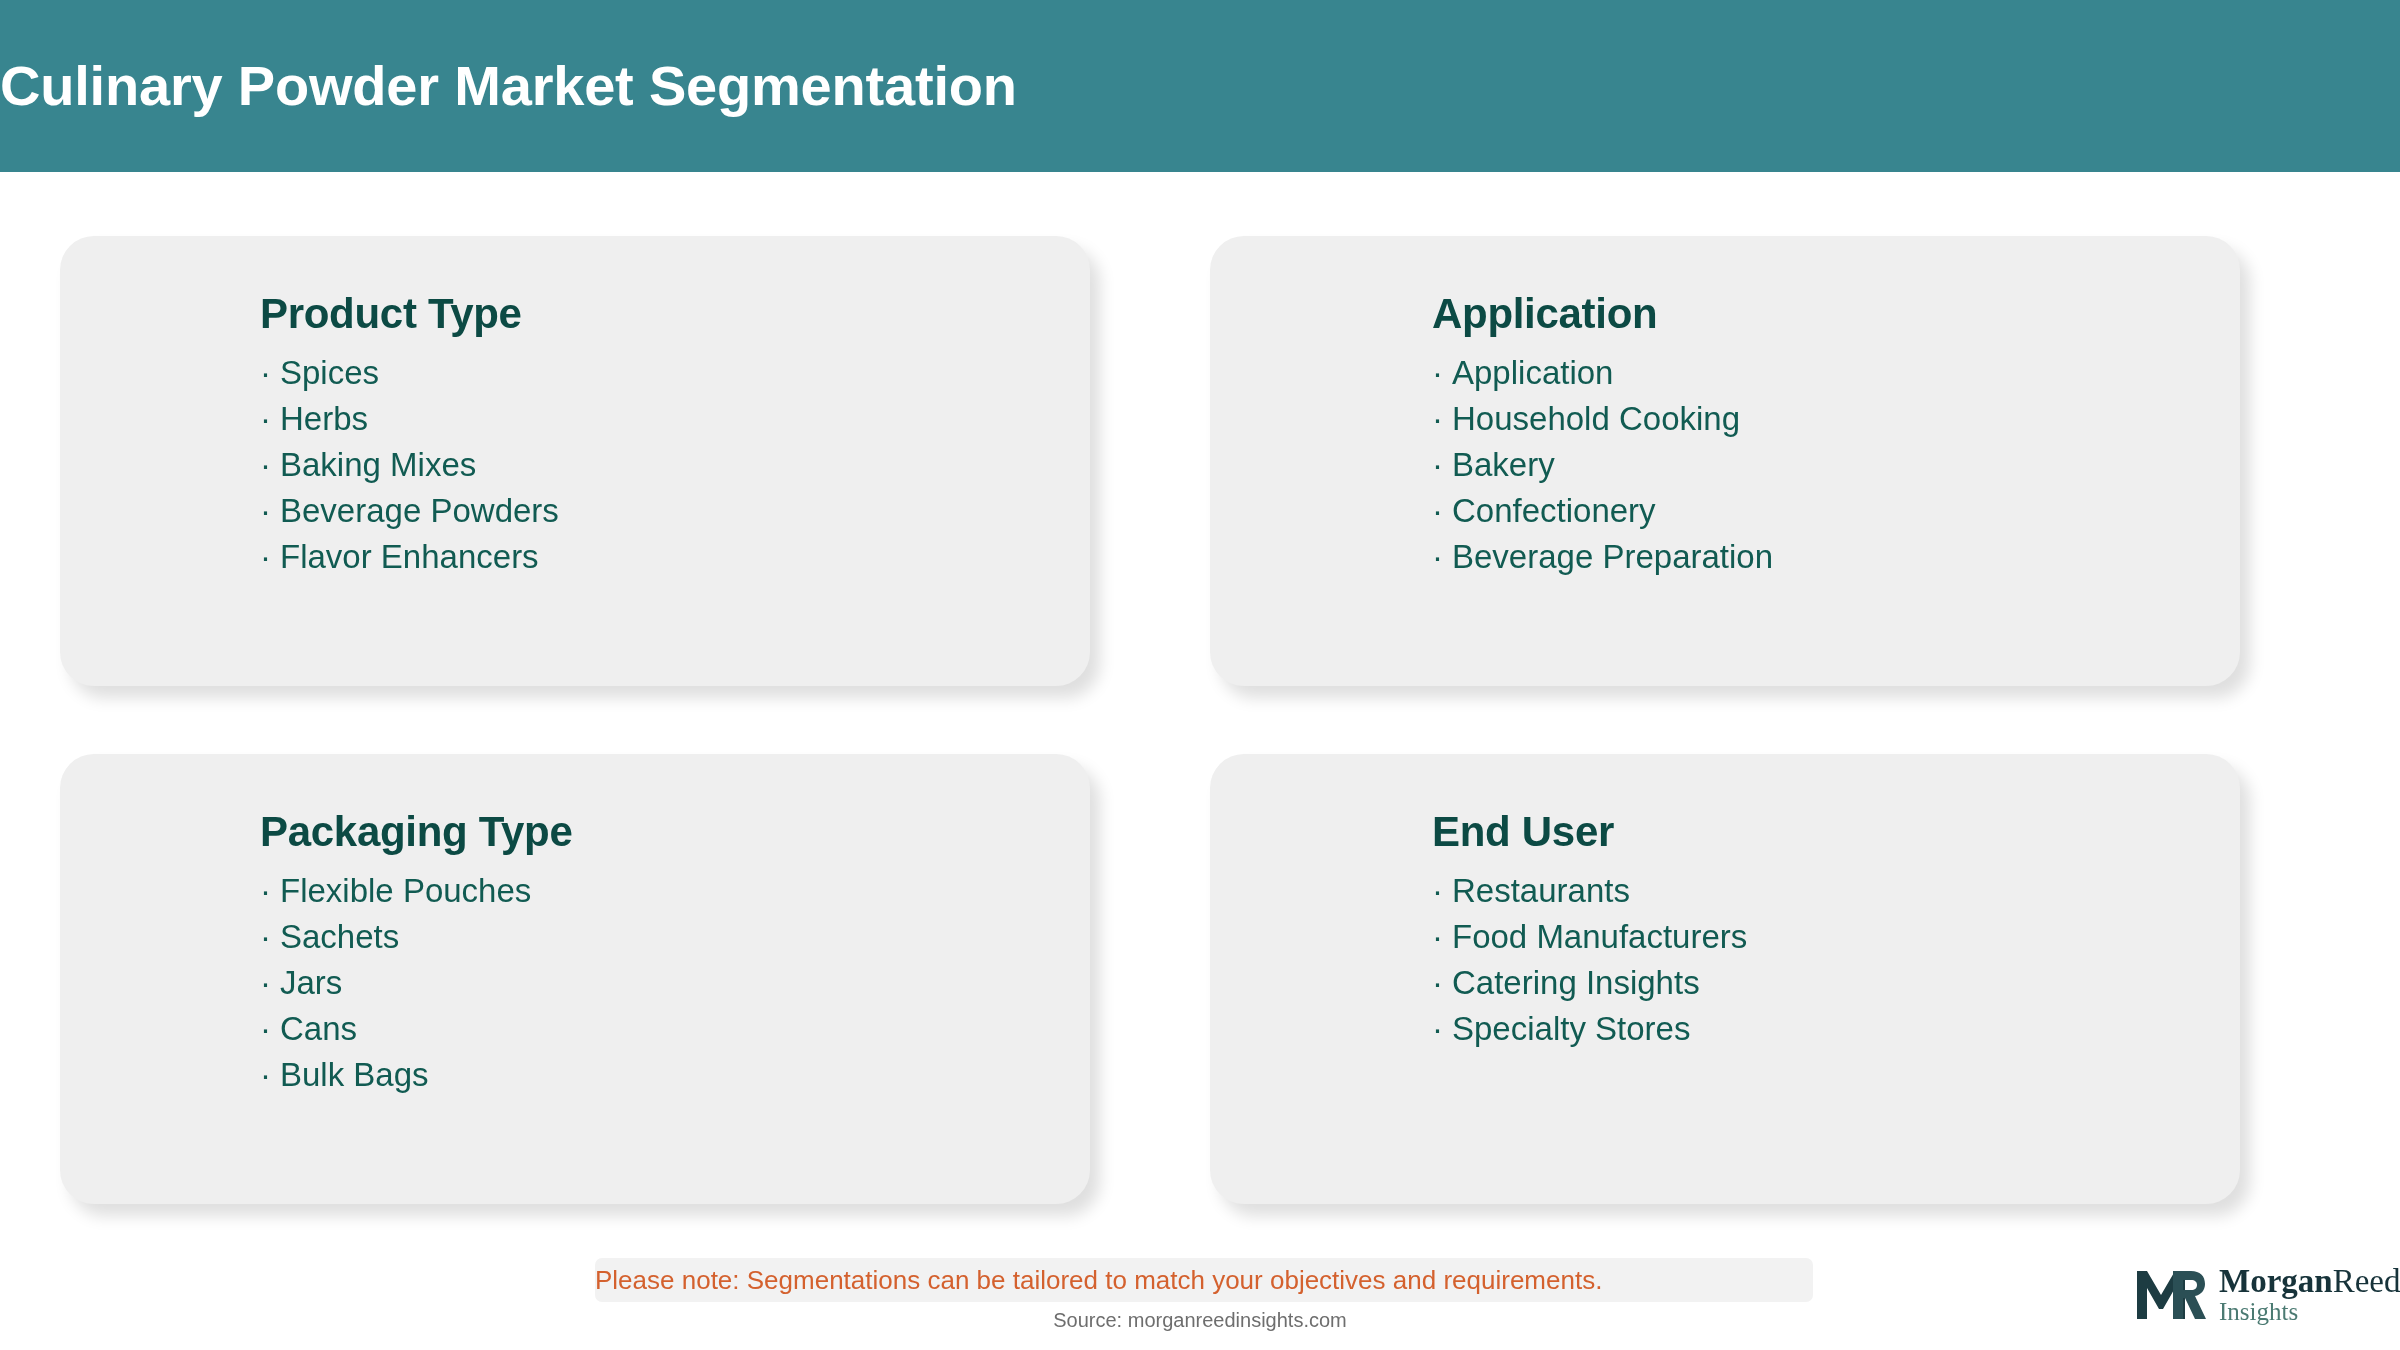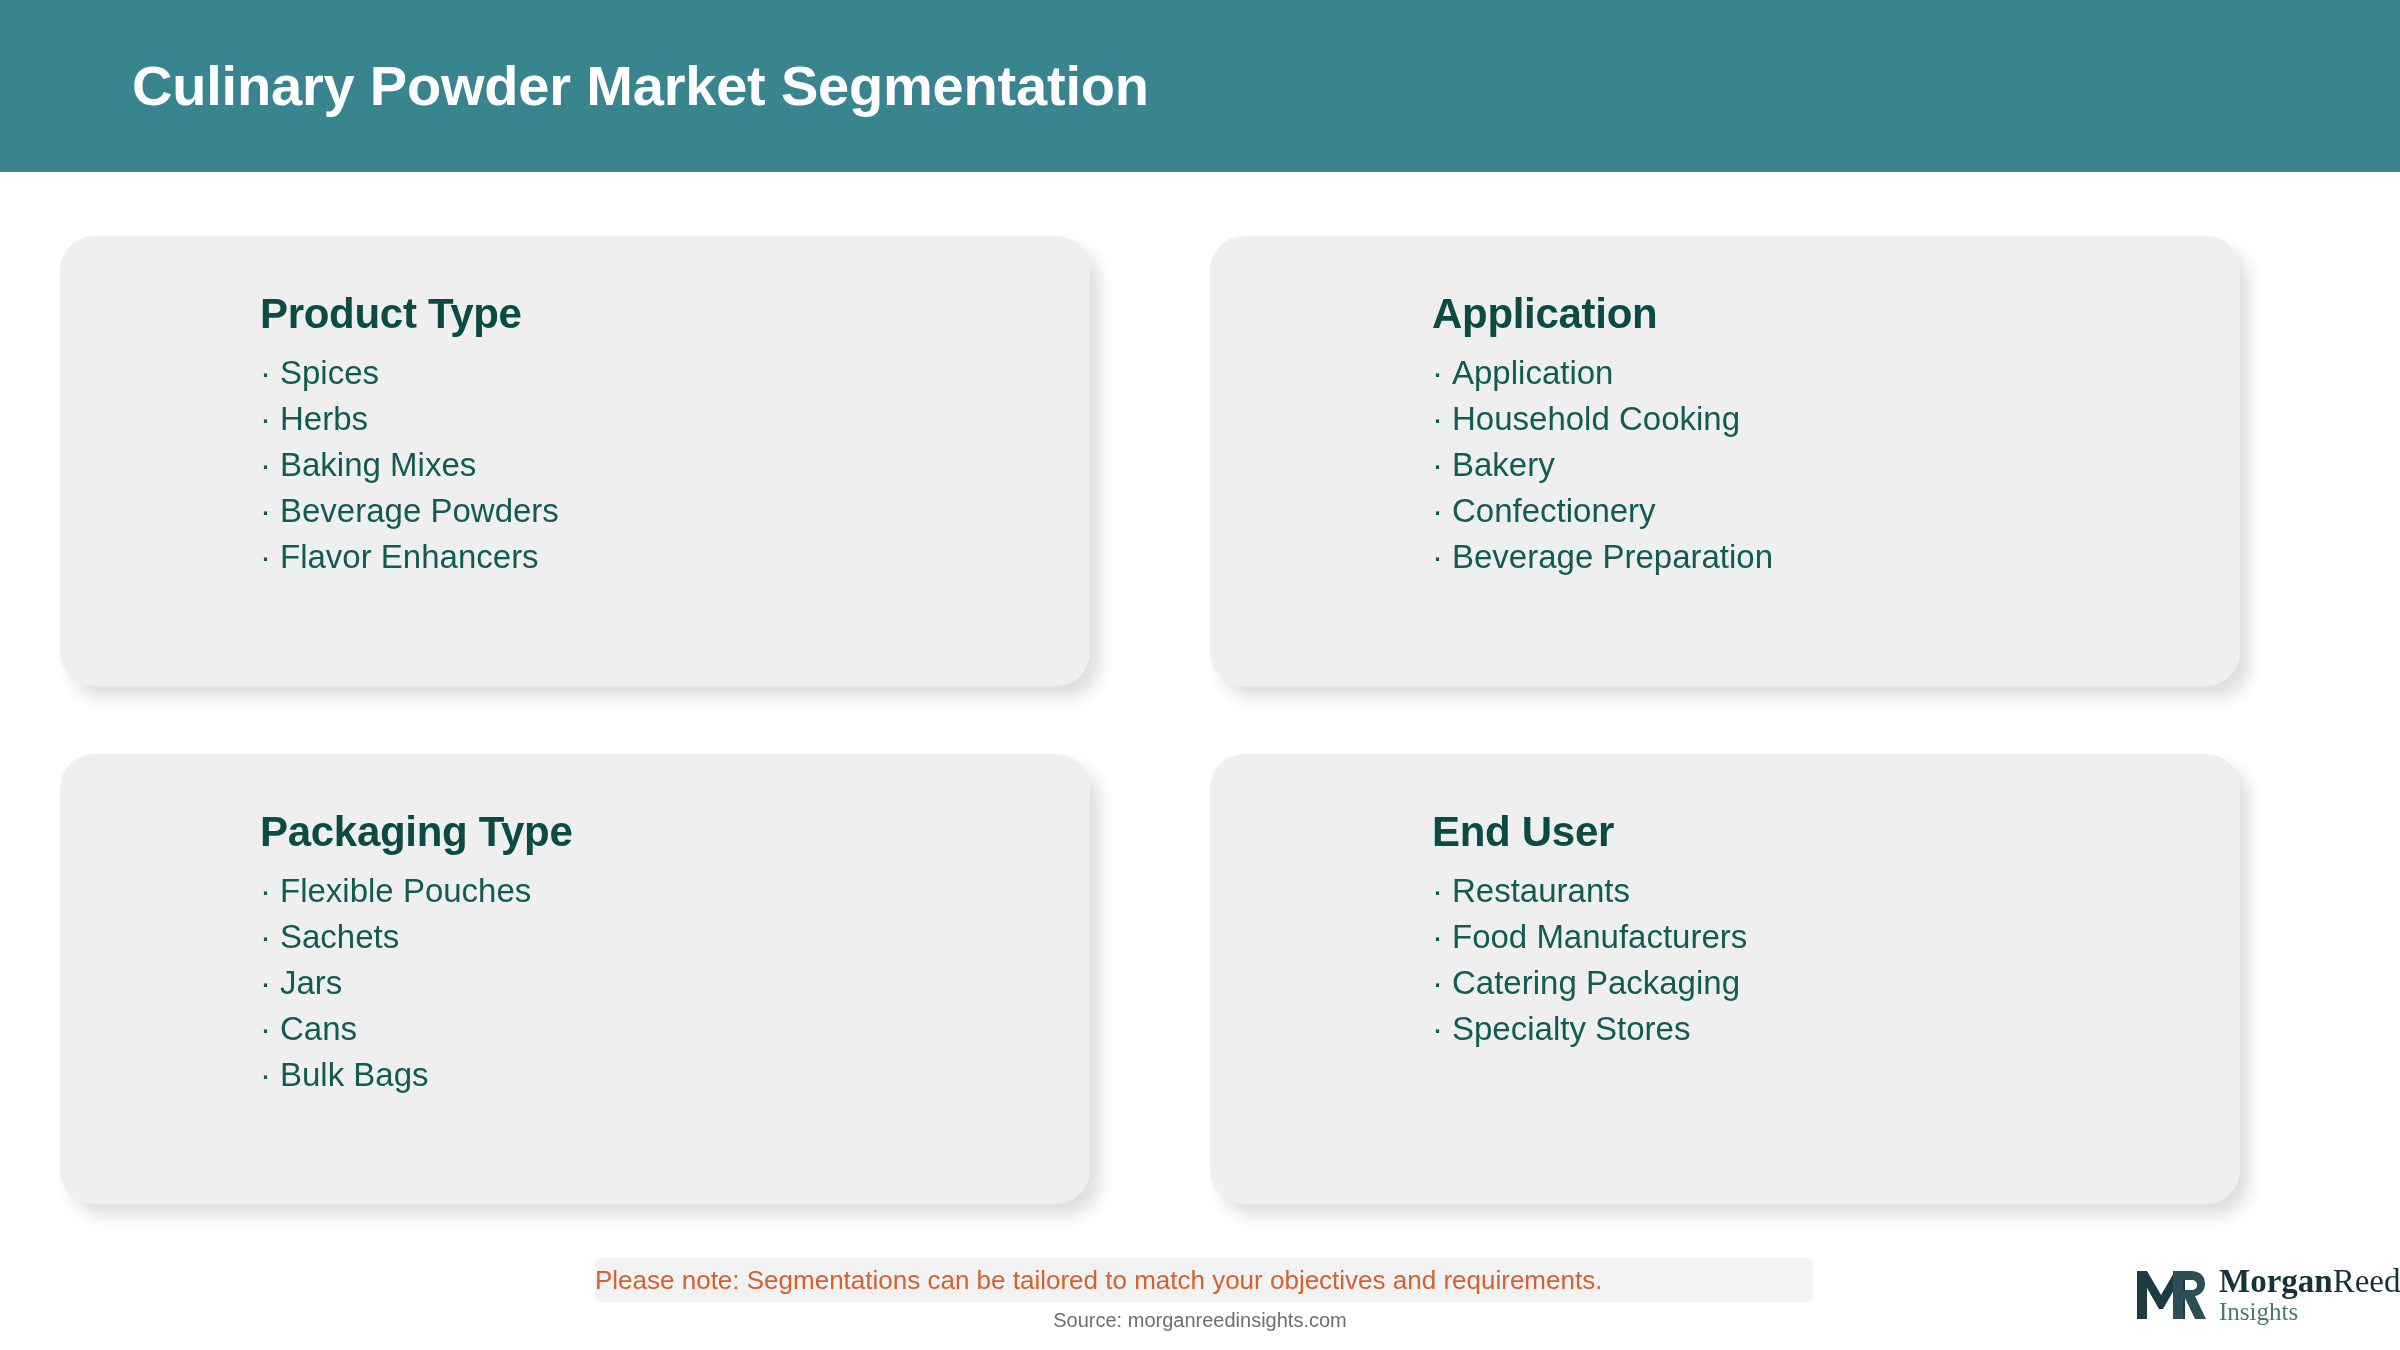--- a/index.html
+++ b/index.html
@@ -25,21 +25,20 @@
     left: 0;
     top: 0;
     width: 2400px;
     height: 172px;
     background: #38858F;
     display: flex;
     align-items: center;
   }
 
   .header-title {
-    margin-left: 132px;
     color: #ffffff;
     font-size: 56px;
     font-weight: bold;
     letter-spacing: -0.2px;
     line-height: 1;
   }
 
   
   .card-grid {
     position: absolute;
@@ -225,21 +224,21 @@
         </ul>
       </div>
     </div>
 
     <div class="card right">
       <div class="card-inner">
         <div class="card-title">End User</div>
         <ul class="card-list">
           <li><span class="bullet-dot">·</span><span>Restaurants</span></li>
           <li><span class="bullet-dot">·</span><span>Food Manufacturers</span></li>
-          <li><span class="bullet-dot">·</span><span>Catering Packaging</span></li>
+          <li><span class="bullet-dot">·</span><span>Catering Insights</span></li>
           <li><span class="bullet-dot">·</span><span>Specialty Stores</span></li>
         </ul>
       </div>
     </div>
 
   </div>
 
   <div class="footer">
     <div class="note-pill">
       <span class="note-text">Please note: Segmentations can be tailored to match your objectives and requirements.</span>

